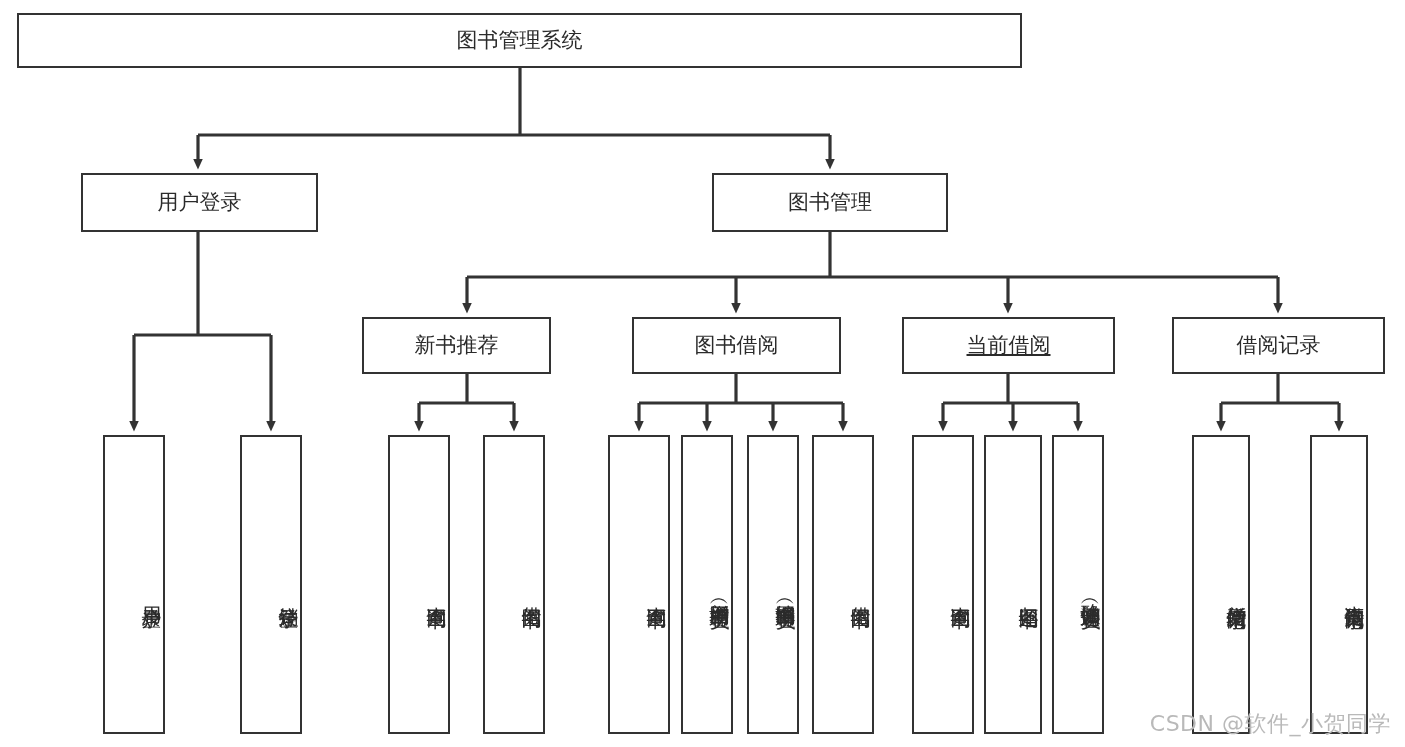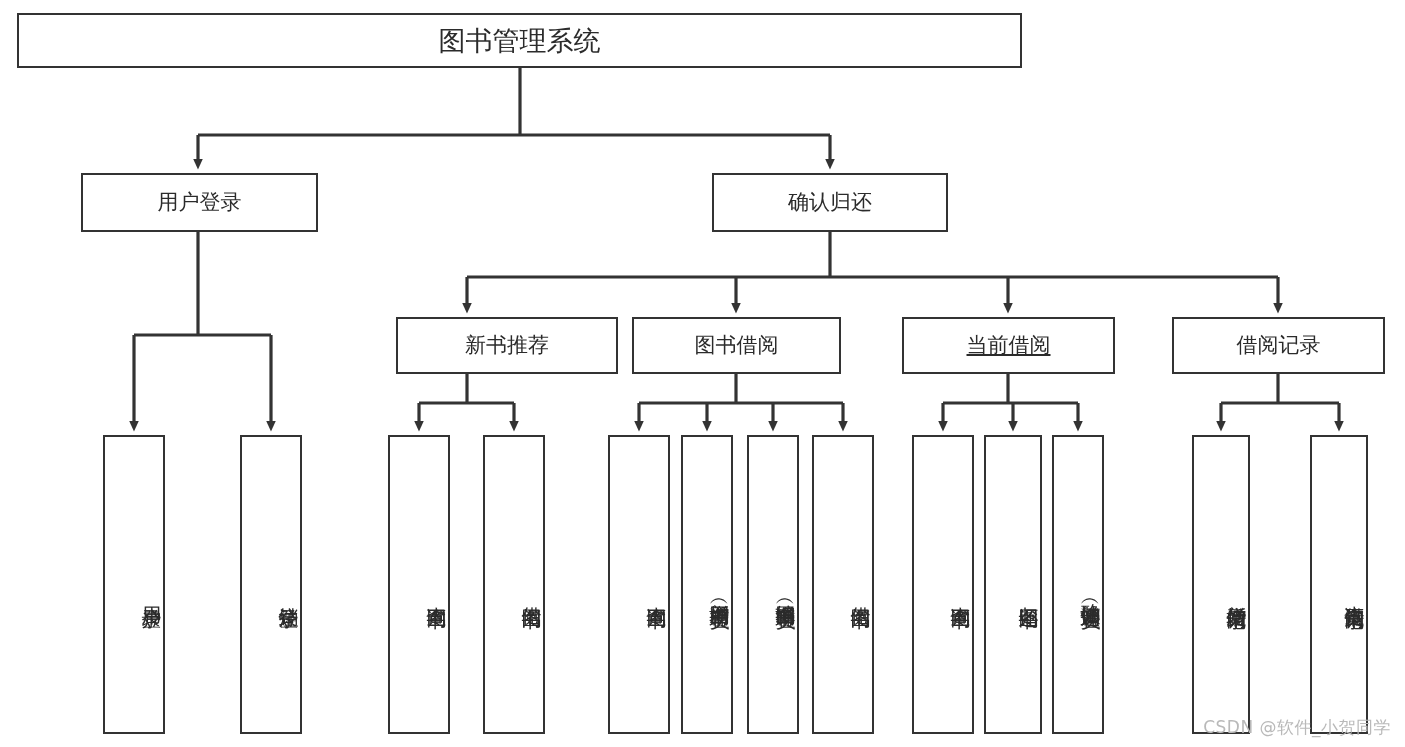--- a/index.html
+++ b/index.html
@@ -34,21 +34,21 @@
     align-items: center;
     justify-content: center;
     color: #2b2b2b;
     line-height: 1.18;
     text-align: center;
   }
   .node.h {
     font-size: 21px;
   }
   .node.root {
-    font-size: 27px;
+    font-size: 21px;
   }
   .node.v {
     font-size: 20px;
     writing-mode: vertical-rl;
     text-orientation: upright;
     letter-spacing: 1px;
     padding-top: 16px;
     align-items: flex-start;
     justify-content: center;
   }
@@ -56,21 +56,21 @@
     display: block;
   }
   .node.v .lbl {
     writing-mode: vertical-rl;
     text-orientation: upright;
   }
   #watermark {
     position: absolute;
     right: 14px;
     bottom: 8px;
-    font-size: 17px;
+    font-size: 22px;
     color: #b9b9b9;
     letter-spacing: 0.5px;
     white-space: nowrap;
     font-family: "DejaVu Sans", "Liberation Sans", sans-serif;
   }
 </style>
 </head>
 <body>
 
 <div id="canvas">
@@ -126,24 +126,24 @@
   </svg>
 
   <div class="node root" id="n-root" style="left: 17px; top: 13px; width: 1005px; height: 55px;">
     <span class="lbl">图书管理系统</span>
   </div>
 
   <div class="node h" id="n-l1-0" style="left: 81px; top: 173px; width: 237px; height: 59px;">
     <span class="lbl">用户登录</span>
   </div>
   <div class="node h" id="n-l1-1" style="left: 712px; top: 173px; width: 236px; height: 59px;">
-    <span class="lbl">确认归还</span>
+    <span class="lbl">图书管理</span>
   </div>
 
-  <div class="node h" id="n-l2-0" style="left: 362px; top: 317px; width: 222px; height: 57px; margin-left: 34px;">
+  <div class="node h" id="n-l2-0" style="left: 362px; top: 317px; width: 189px; height: 57px;">
     <span class="lbl">新书推荐</span>
   </div>
   <div class="node h" id="n-l2-1" style="left: 632px; top: 317px; width: 209px; height: 57px; justify-content: center;">
     <span class="lbl">图书借阅</span>
   </div>
   <div class="node h" id="n-l2-2" style="left: 902px; top: 317px; width: 213px; height: 57px; text-decoration: underline;">
     <span class="lbl">当前借阅</span>
   </div>
   <div class="node h" id="n-l2-3" style="left: 1172px; top: 317px; width: 213px; height: 57px; text-align: right;">
     <span class="lbl">借阅记录</span>

